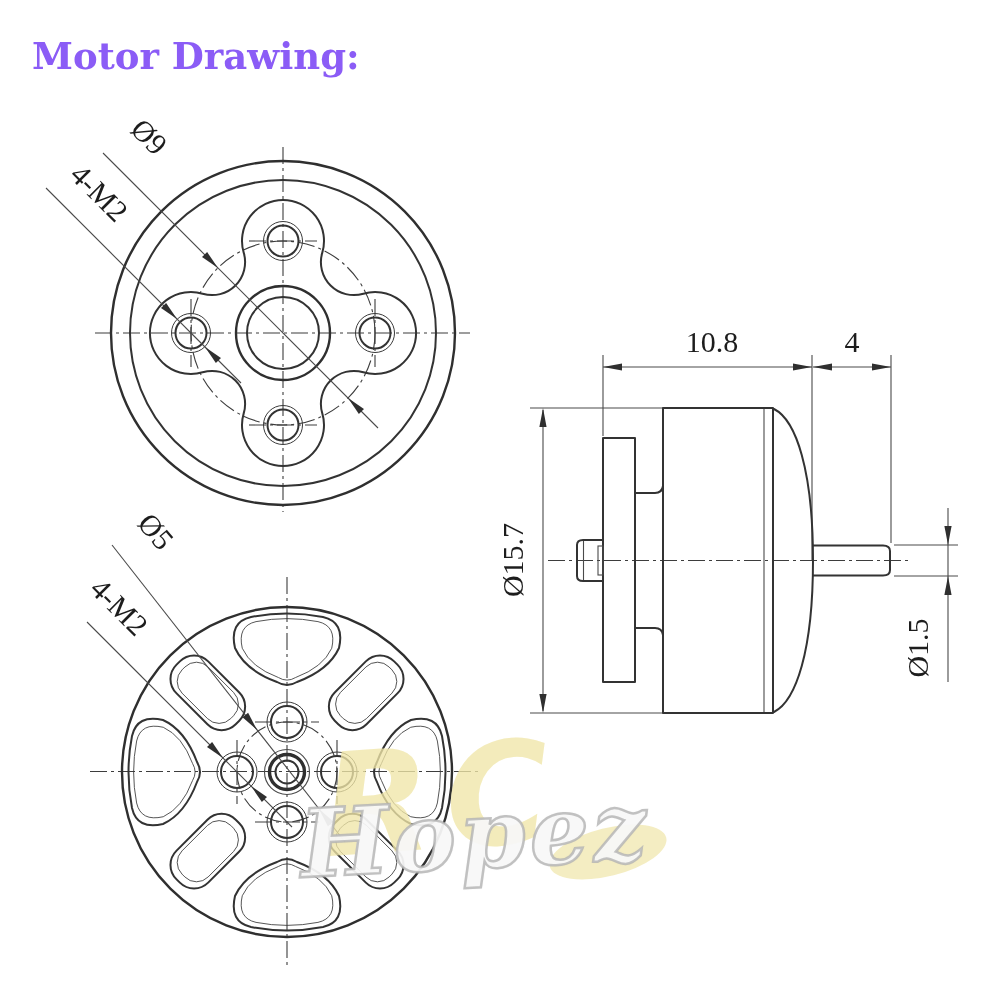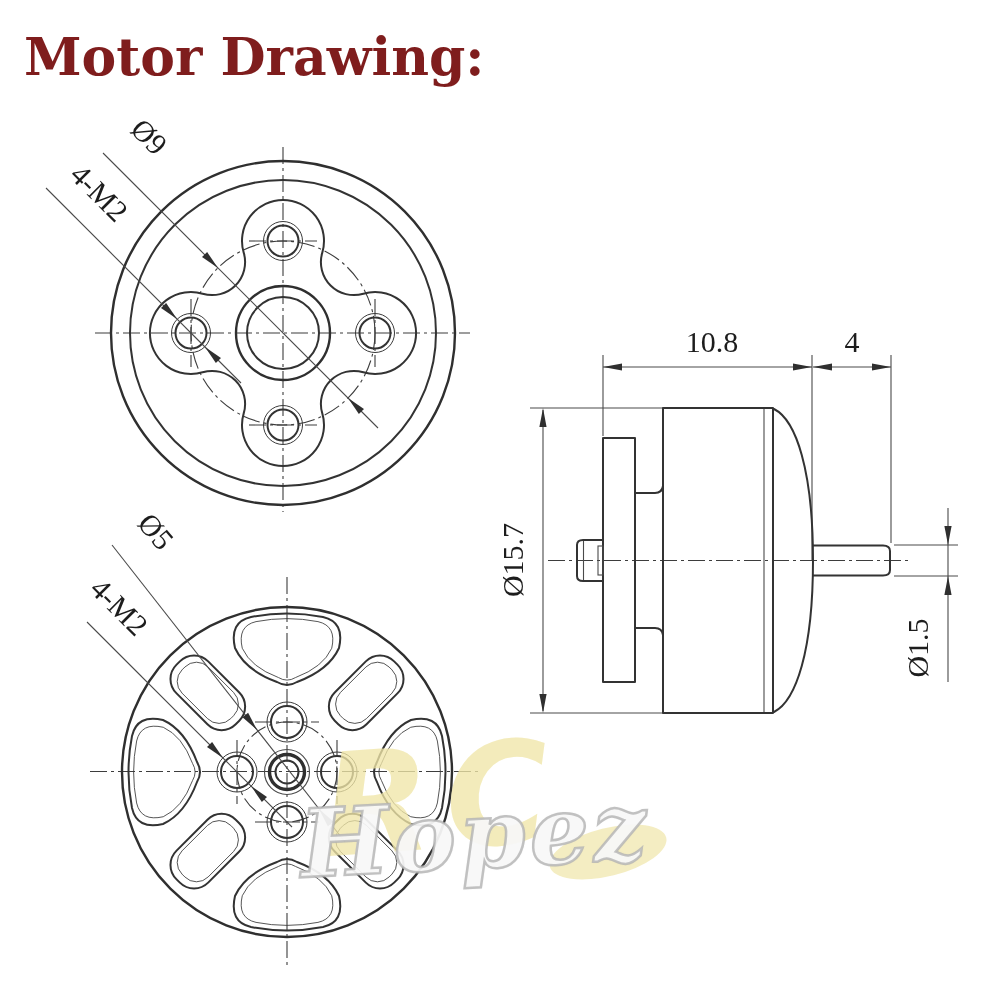--- a/index.html
+++ b/index.html
@@ -1,20 +1,20 @@
 <!DOCTYPE html>
 <html><head>
 <meta charset="utf-8">
 <style>
   html,body{margin:0;padding:0;background:#ffffff;}
   .page{position:relative;width:1000px;height:1000px;background:#ffffff;overflow:hidden;
         font-family:"Liberation Sans",sans-serif;}
-  .title{position:absolute;left:24px;top:26px;margin:0;
+  .title{position:absolute;left:24px;top:26px;margin:8px;
          font-family:"DejaVu Serif","Liberation Serif",serif;
-         font-weight:bold;font-size:52px;color:#7f1d1d;letter-spacing:0px;}
+         font-weight:bold;font-size:37px;color:#8b5cf6;letter-spacing:0px;}
   svg.drawing{position:absolute;left:0;top:0;}
   
   .sH{stroke:#2f2f2f;stroke-width:2.4;fill:none;stroke-linecap:round;stroke-linejoin:round;}
   .sM{stroke:#333333;stroke-width:2;fill:none;stroke-linecap:round;stroke-linejoin:round;}
   .sB{stroke:#2f2f2f;stroke-width:3.4;fill:none;}
   .sT{stroke:#4a4a4a;stroke-width:1.1;fill:none;}
   .sTh{stroke:#3a3a3a;stroke-width:1;fill:none;}
   .cl{stroke:#3d3d3d;stroke-width:1.1;fill:none;stroke-dasharray:17 4 3 4;}
   .arr{fill:#2f2f2f;stroke:none;}
   text.dim{font-family:"Liberation Serif","DejaVu Serif",serif;font-size:30px;fill:#1d1d1d;

